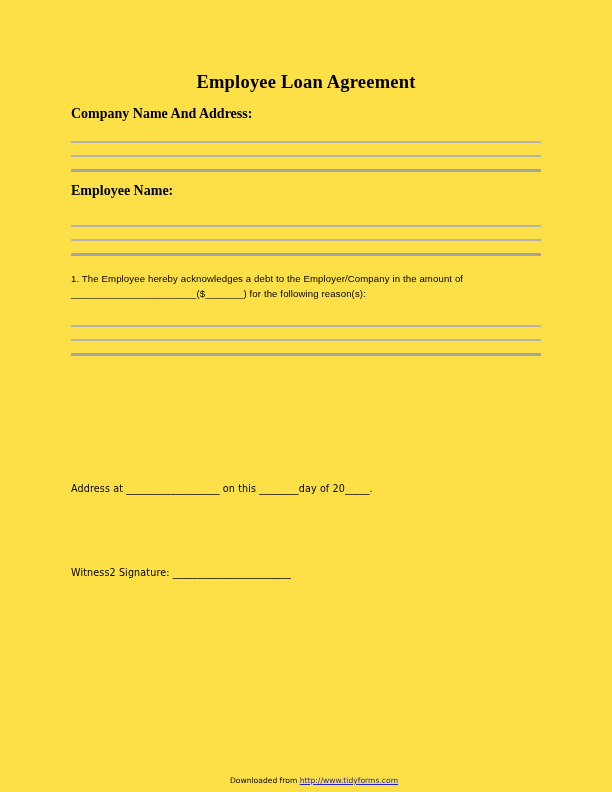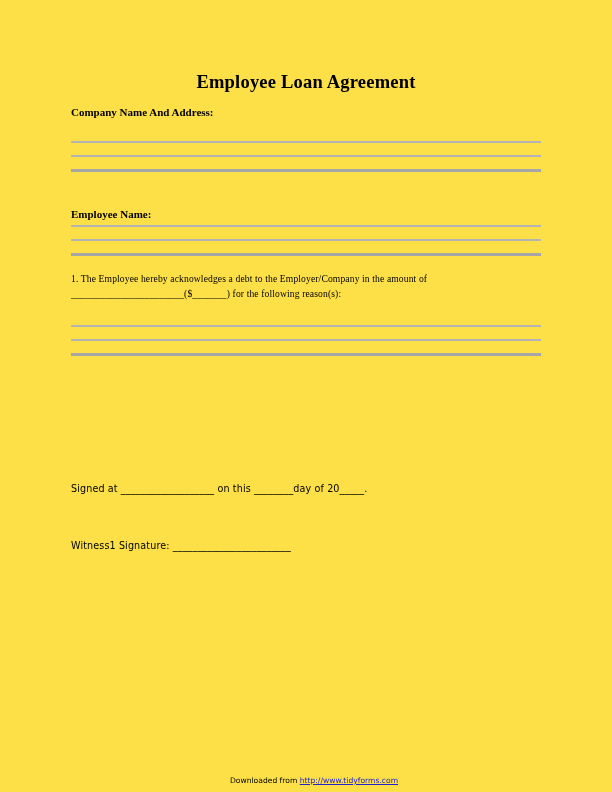--- a/index.html
+++ b/index.html
@@ -30,26 +30,26 @@
     letter-spacing: 0.2px;
     color: #000;
   }
 
   
   .section-label {
     position: absolute;
     left: 71px;
     font-family: "Liberation Serif", serif;
     font-weight: bold;
-    font-size: 11px;
+    font-size: 14px;
     color: #000;
     white-space: nowrap;
   }
   .label-company { top: 106px; }
-  .label-employee { top: 208px; }
+  .label-employee { top: 183px; }
 
   
   .rule-group {
     position: absolute;
     left: 71px;
     width: 470px;
   }
   .rule {
     height: 2px;
     background: #b3b3b3;
@@ -63,21 +63,21 @@
   }
   .rules-company { top: 141px; }
   .rules-employee { top: 225px; }
   .rules-reasons  { top: 325px; }
 
   
   .para {
     position: absolute;
     left: 71px;
     width: 452px;
-    font-family: Liberation Serif, serif;
+    font-family: Liberation Sans, sans-serif;
     font-size: 9.6px;
     line-height: 14.6px;
     color: #000;
     letter-spacing: 0.12px;
   }
   .para-1 { top: 272px; }
   .para-2 { top: 371px; }
   .para-4 { top: 424px; }
 
   
@@ -139,23 +139,23 @@
   <div class="para para-1">1. The Employee hereby acknowledges a debt to the Employer/Company in the amount of _______________________($_______) for the following reason(s):</div>
 
   <div class="rule-group rules-reasons">
     <div class="rule"></div>
     <div class="rule"></div>
     <div class="rule last"></div>
   </div>
 
 
 
-  <div class="sign-line sign-signed-at">Signed at ___________________ on this ________day of 20_____.</div>
+  <div class="sign-line sign-signed-at">Address at ___________________ on this ________day of 20_____.</div>
 
 
-  <div class="sign-line sign-witness1">Witness1 Signature: ________________________</div>
 
+  <div class="sign-line sign-witness2">Witness2 Signature: ________________________</div>
 
   <div class="footer">
     <span>Downloaded from </span><span class="url">http://www.tidyforms.com</span>
   </div>
 
 </div>
 
 </body></html>

